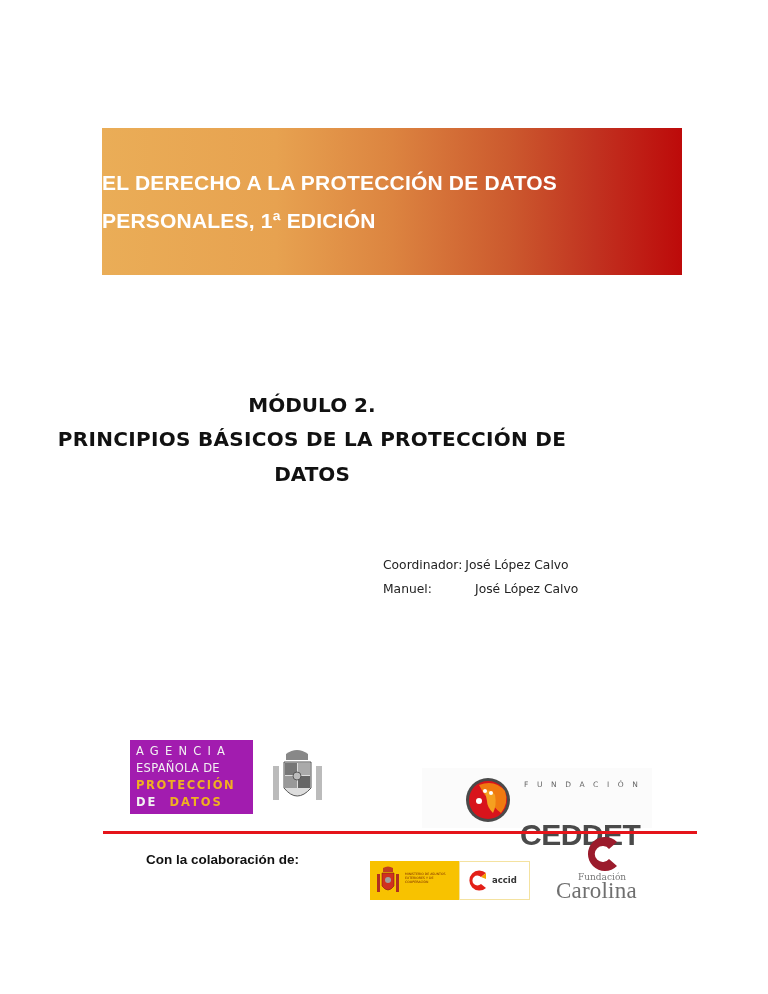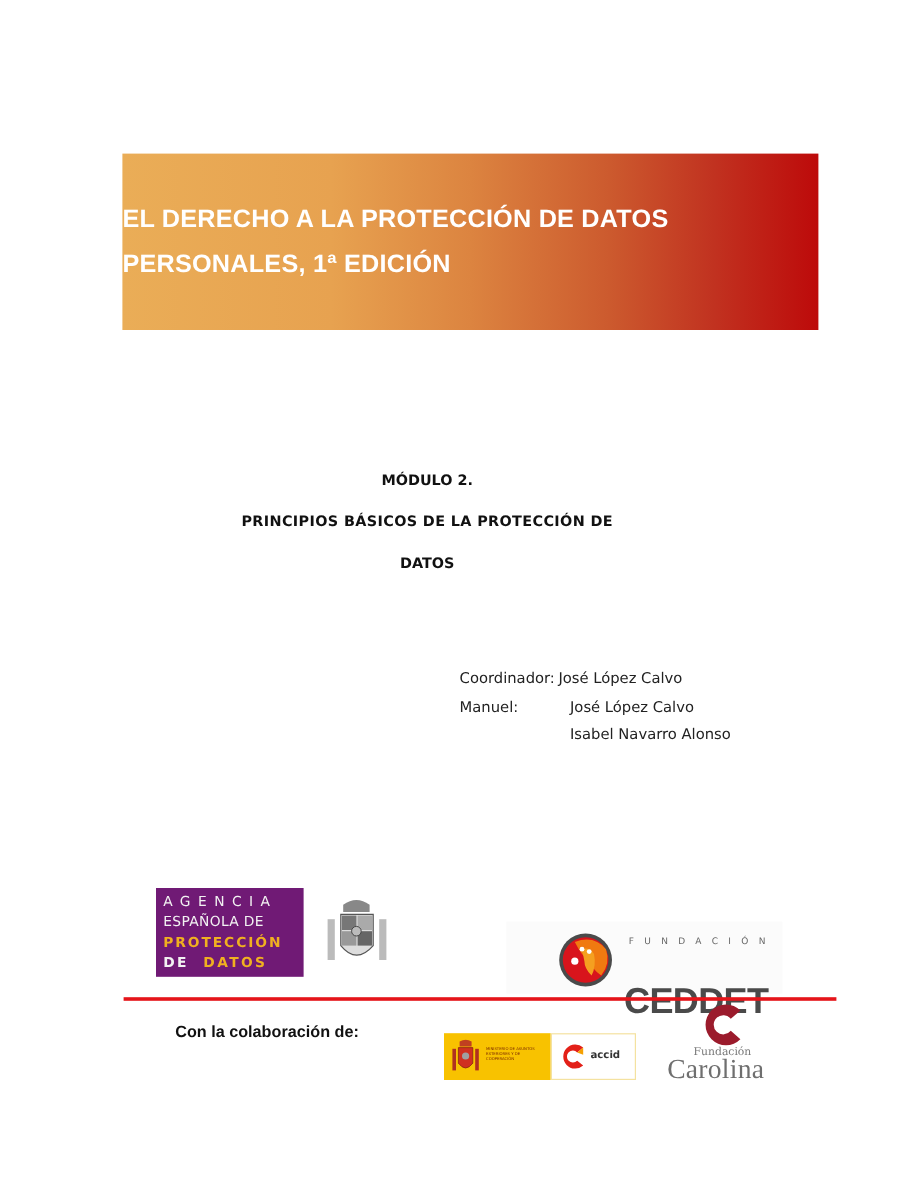--- a/index.html
+++ b/index.html
@@ -8,33 +8,33 @@
     position:absolute; left:102px; top:128px; width:580px; height:147px;
     background: linear-gradient(90deg, #eaad57 0%, #e7a250 30%, #dc8440 50%, #cc5a2e 70%, #c13220 85%, #bd0a0a 100%);
     display:flex; flex-direction:column; align-items:flex-start; justify-content:center;
   }
   .banner .line {
     color:#ffffff; font-family:"Liberation Sans", sans-serif; font-weight:bold;
     font-size:21px; letter-spacing:0.2px; line-height:38px; white-space:nowrap;
   }
   .module {
     position:absolute; left:0; width:624px; text-align:center;
-    font-family:"DejaVu Sans", sans-serif; font-weight:bold; color:#111; font-size:12px;padding-left:44px;
+    font-family:"DejaVu Sans", sans-serif; font-weight:bold; color:#111; font-size:20px;
   }
   .m1 { top:393px; }
   .m2 { top:427px; letter-spacing:0.3px; }
   .m3 { top:462px; }
   .credits {
     position:absolute; left:383px; top:558px; font-family:"DejaVu Sans", sans-serif;
     font-size:12.3px; color:#222;
   }
   .credits .row { height:23.5px; display:flex; }
   .credits .lbl { width:92px; }
   .aepd {
-    position:absolute; left:130px; top:740px; width:123px; height:74px; background:#701a75;
+    position:absolute; left:130px; top:740px; width:123px; height:74px; background:#a21caf;
     display:flex; flex-direction:column; justify-content:center; padding-left:6px; box-sizing:border-box;
     font-family:"DejaVu Sans", sans-serif; font-weight:bold; font-size:11.5px; line-height:17px;
   }
   .aepd .w { color:#f2f2f2; }
   .aepd .y { color:#f0b020; }
   .aepd .l1 { letter-spacing:6.2px; font-weight:normal; }
   .aepd .l2 { letter-spacing:0.3px; font-weight:normal; }
   .aepd .l3 { letter-spacing:1.6px; }
   .aepd .l4 { letter-spacing:2px; }
   .coat { position:absolute; left:270px; top:748px; width:55px; height:62px; }
@@ -73,21 +73,20 @@
   <div class="row">
     <span>Coordinador:</span>
     <span style="margin-left:3px">José López Calvo</span>
   </div>
   <div class="row">
     <span class="lbl">Manuel:</span>
     <span>José López Calvo</span>
   </div>
   <div class="row">
     <span class="lbl"></span>
-    <span>Isabel Navarro Alonso</span>
   </div>
 </div>
 
 <div class="aepd">
   <div class="w l1">AGENCIA</div>
   <div class="w l2">ESPAÑOLA DE</div>
   <div class="y l3">PROTECCIÓN</div>
   <div class="l4"><span class="w">DE</span>&nbsp;&nbsp;<span class="y">DATOS</span></div>
 </div>
 

